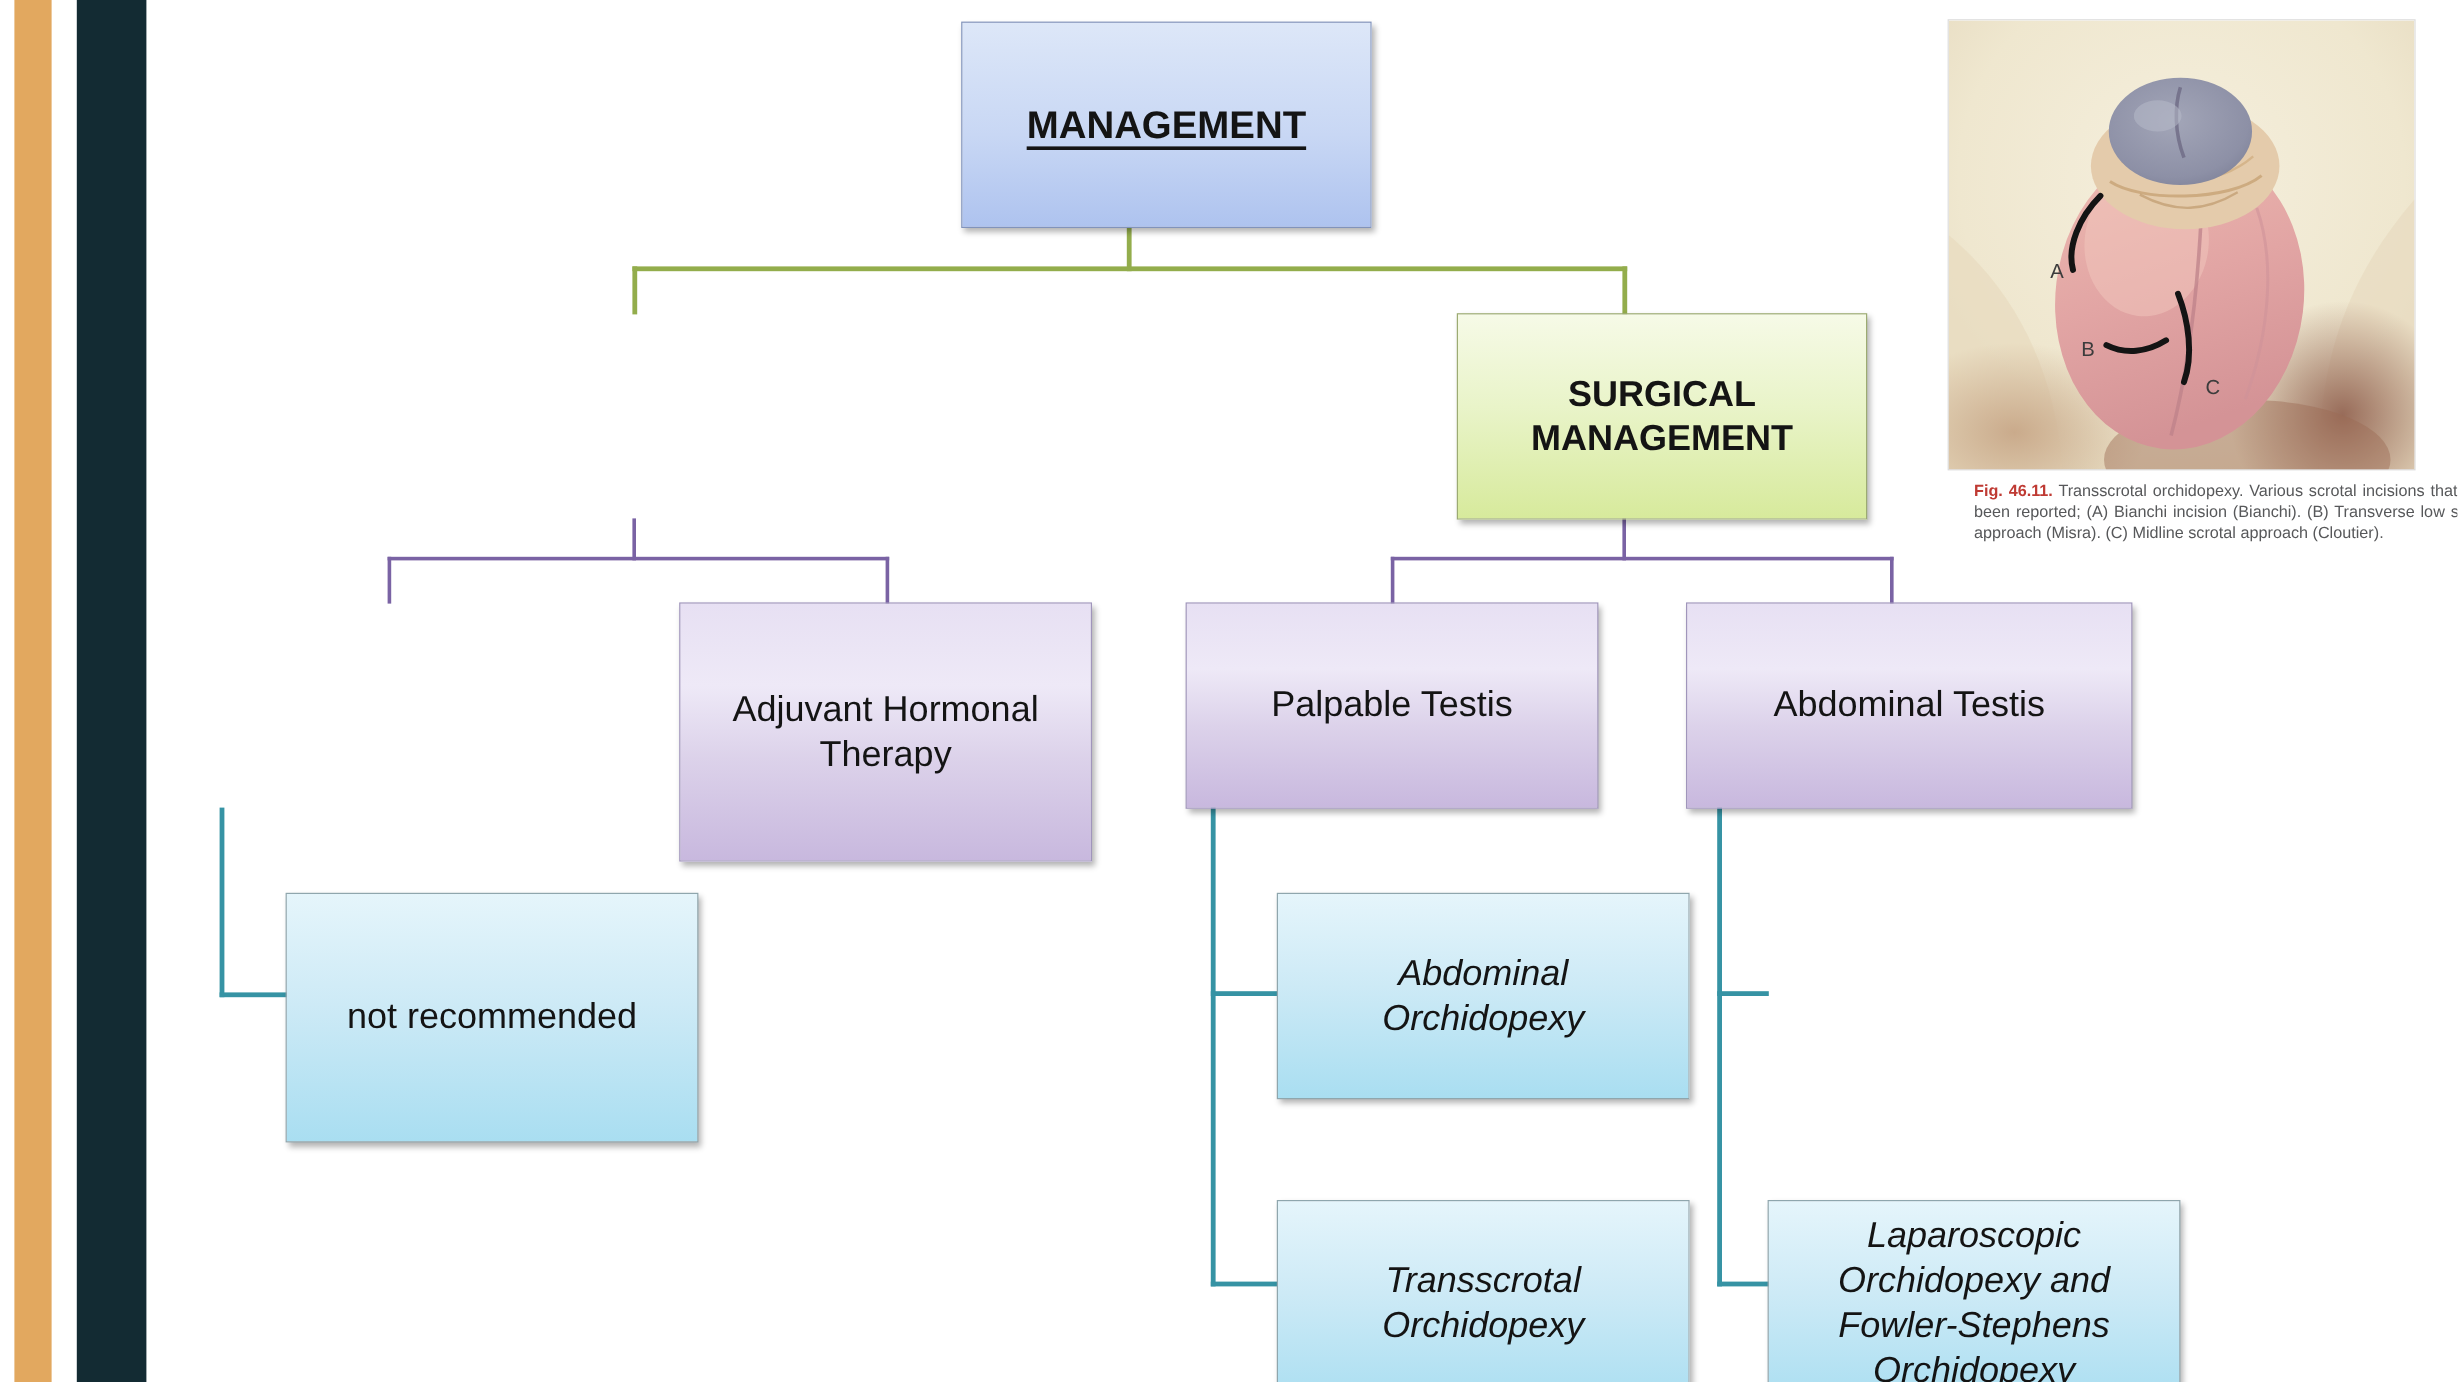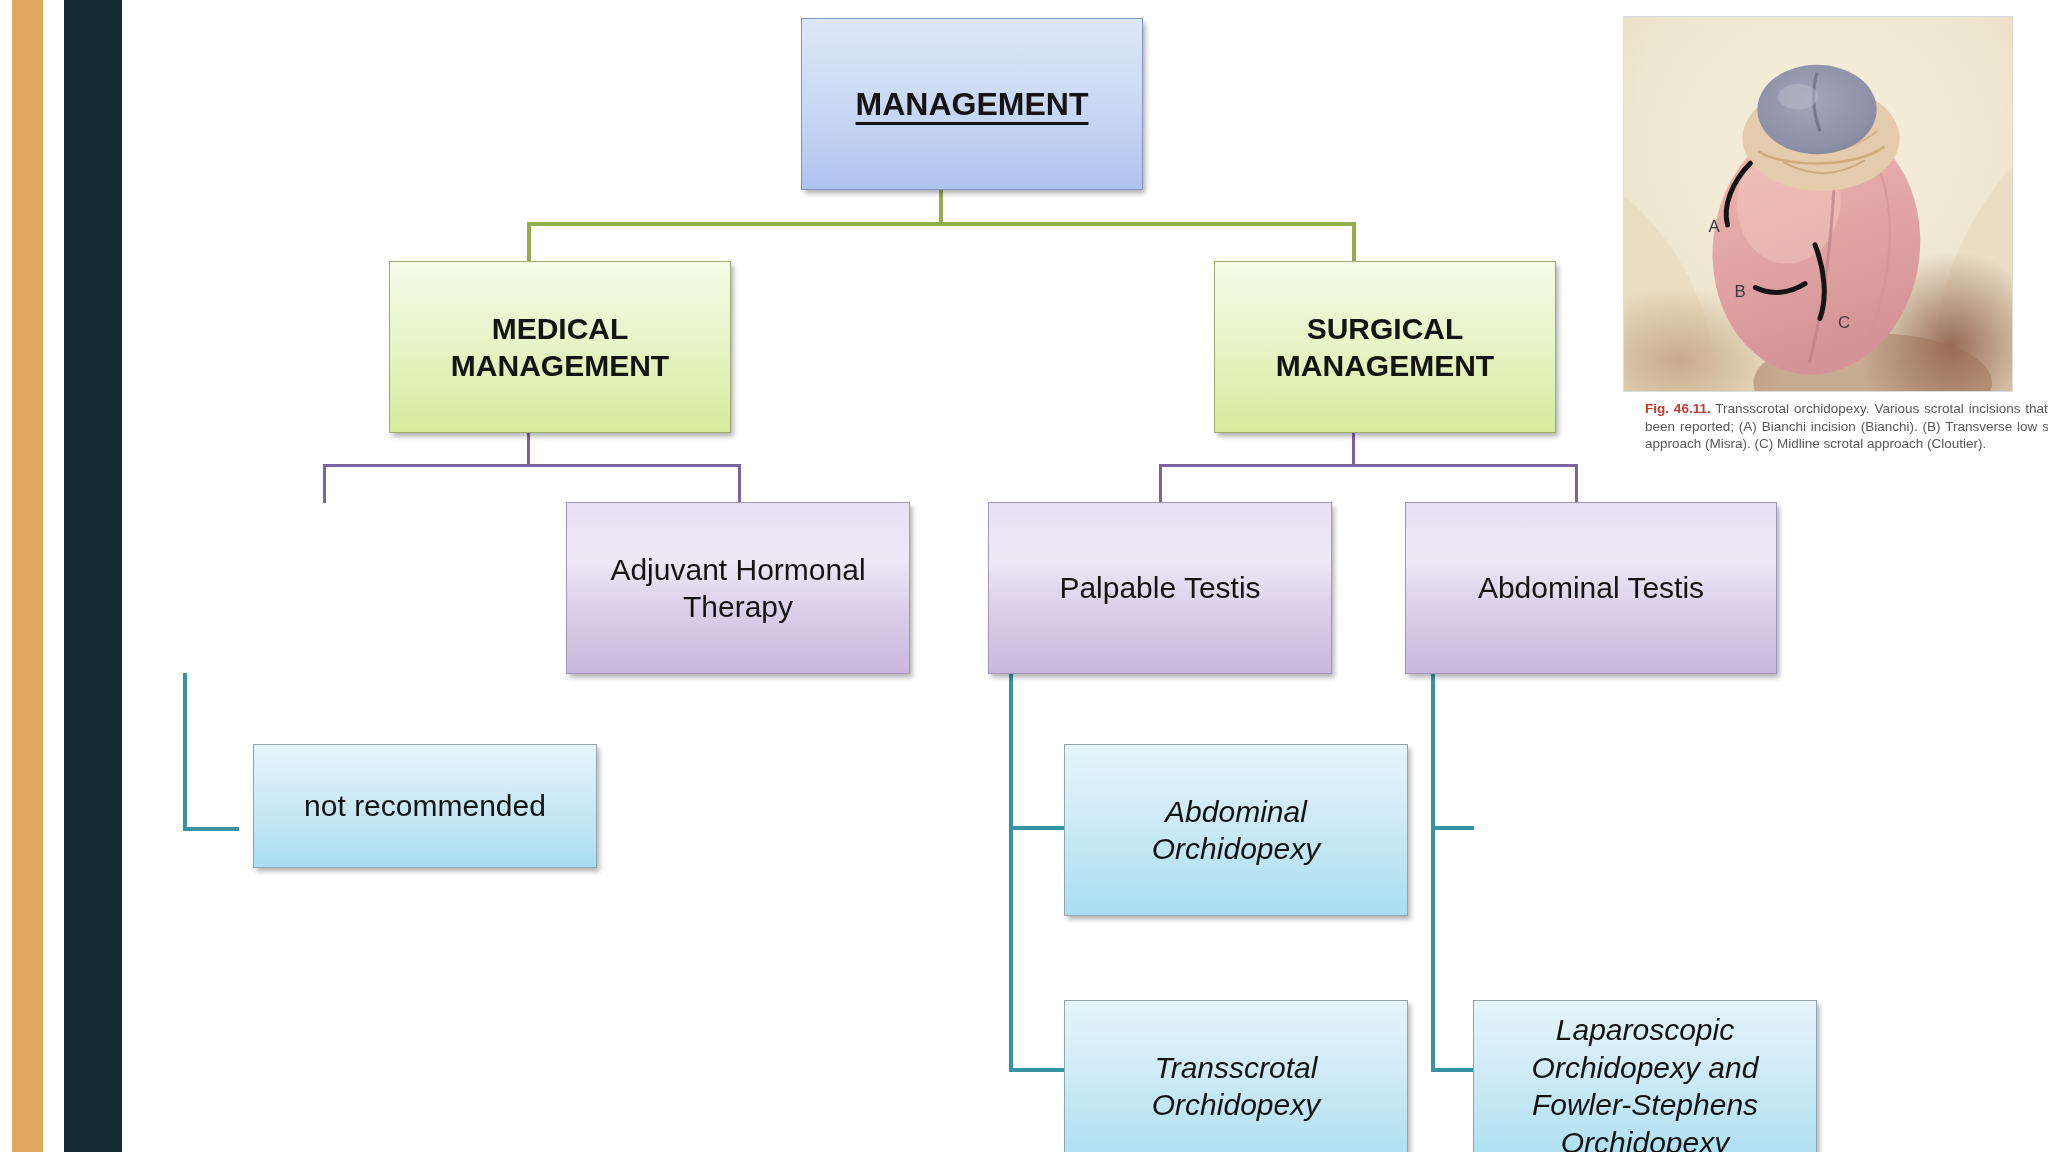--- a/index.html
+++ b/index.html
@@ -81,38 +81,35 @@
   <div class="line teal" style="left:1009px;top:1068px;width:56px;height:4px;"></div>
 
   <div class="line teal" style="left:1431px;top:673px;width:4px;height:399px;"></div>
   <div class="line teal" style="left:1431px;top:826px;width:43px;height:4px;"></div>
   <div class="line teal" style="left:1431px;top:1068px;width:43px;height:4px;"></div>
 
   <div class="box blue bold fs32" style="left:770px;top:18px;width:342px;height:172px;">
     <span class="u">MANAGEMENT</span>
   </div>
 
-  <div class="box green bold" style="left:358px;top:261px;width:342px;height:172px;">
-    <span>MEDICAL MANAGEMENT</span>
-  </div>
   <div class="box green bold" style="left:1183px;top:261px;width:342px;height:172px;">
     <span>SURGICAL MANAGEMENT</span>
   </div>
 
-  <div class="box purple" style="left:566px;top:502px;width:344px;height:172px;">
+  <div class="box purple" style="left:566px;top:502px;width:344px;height:216px;">
     <span>Adjuvant Hormonal Therapy</span>
   </div>
   <div class="box purple" style="left:988px;top:502px;width:344px;height:172px;">
     <span>Palpable Testis</span>
   </div>
   <div class="box purple" style="left:1405px;top:502px;width:372px;height:172px;">
     <span>Abdominal Testis</span>
   </div>
 
-  <div class="box cyan" style="left:253px;top:744px;width:344px;height:124px;">
+  <div class="box cyan" style="left:238px;top:744px;width:344px;height:208px;">
     <span>not recommended</span>
   </div>
   <div class="box cyan italic" style="left:1064px;top:744px;width:344px;height:172px;">
     <span>Abdominal Orchidopexy</span>
   </div>
   <div class="box cyan italic" style="left:1064px;top:1000px;width:344px;height:172px;">
     <span>Transscrotal Orchidopexy</span>
   </div>
   <div class="box cyan italic" style="left:1473px;top:1000px;width:344px;height:172px;">
     <span>Laparoscopic Orchidopexy and Fowler-Stephens Orchidopexy</span>

